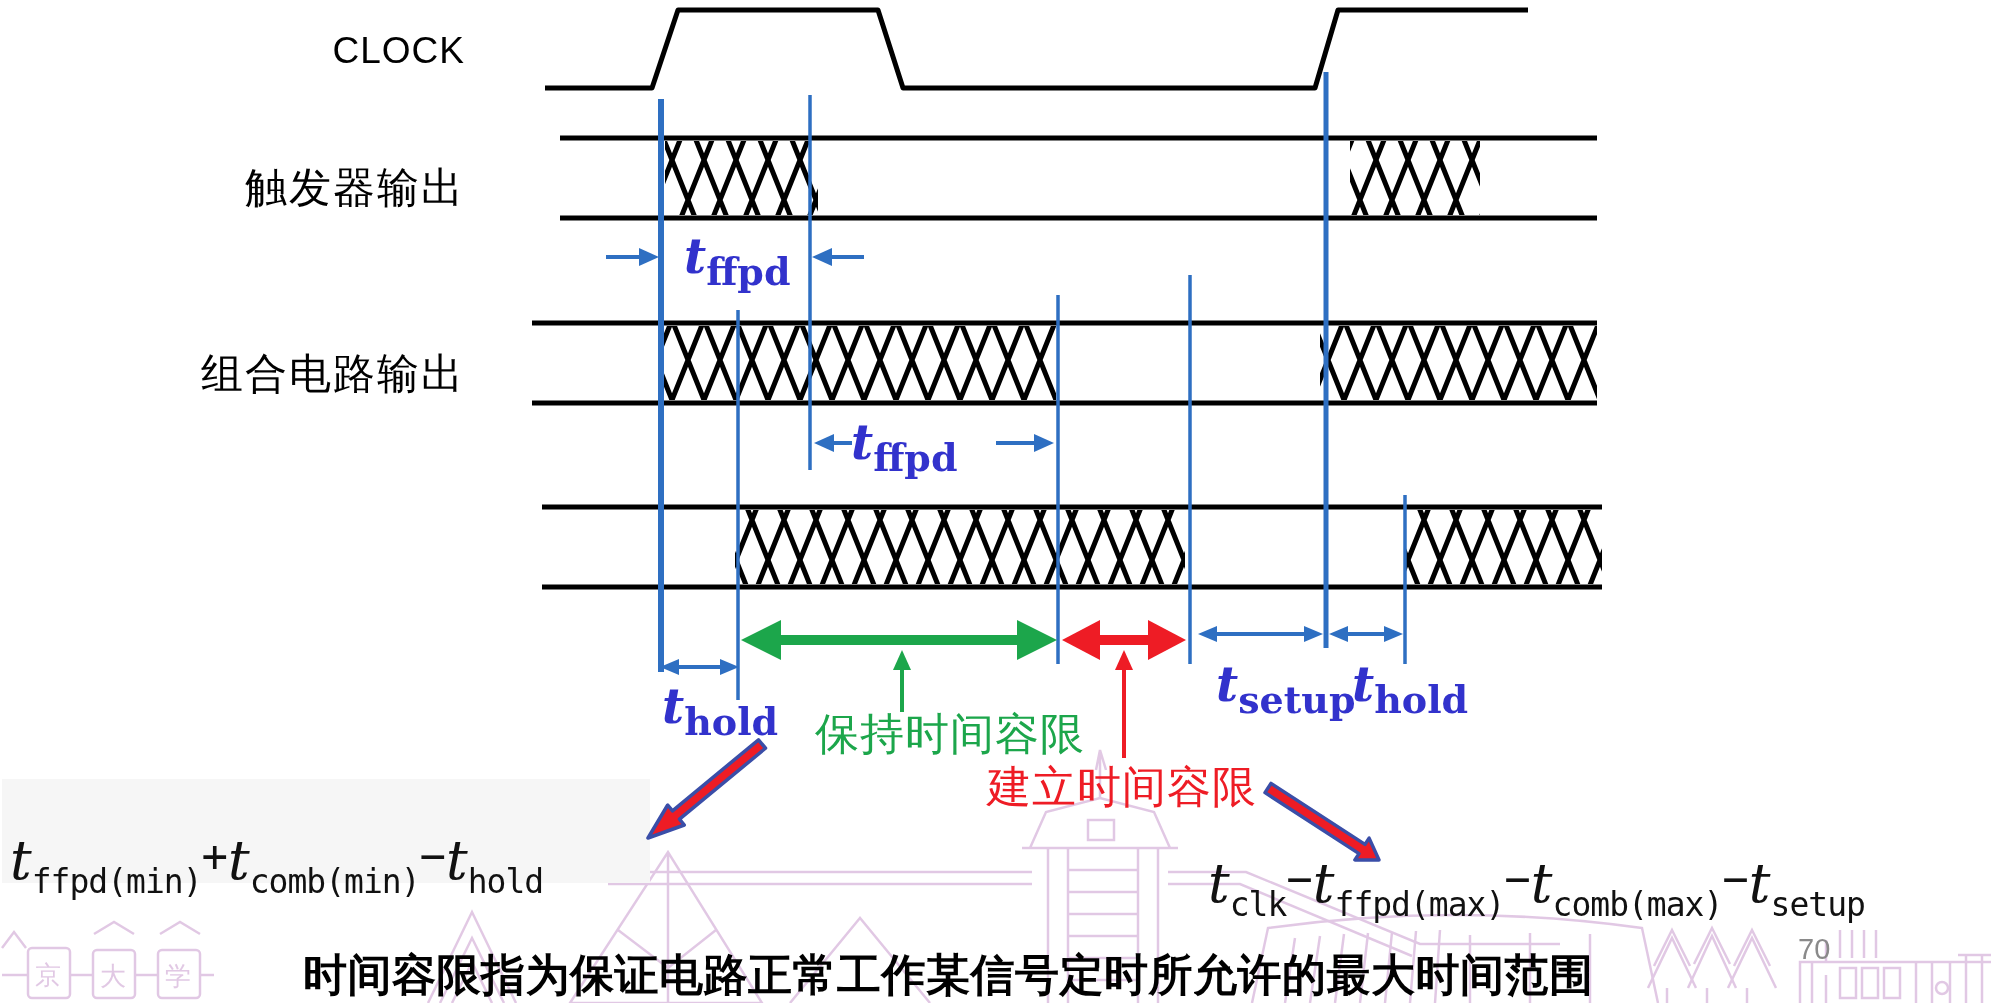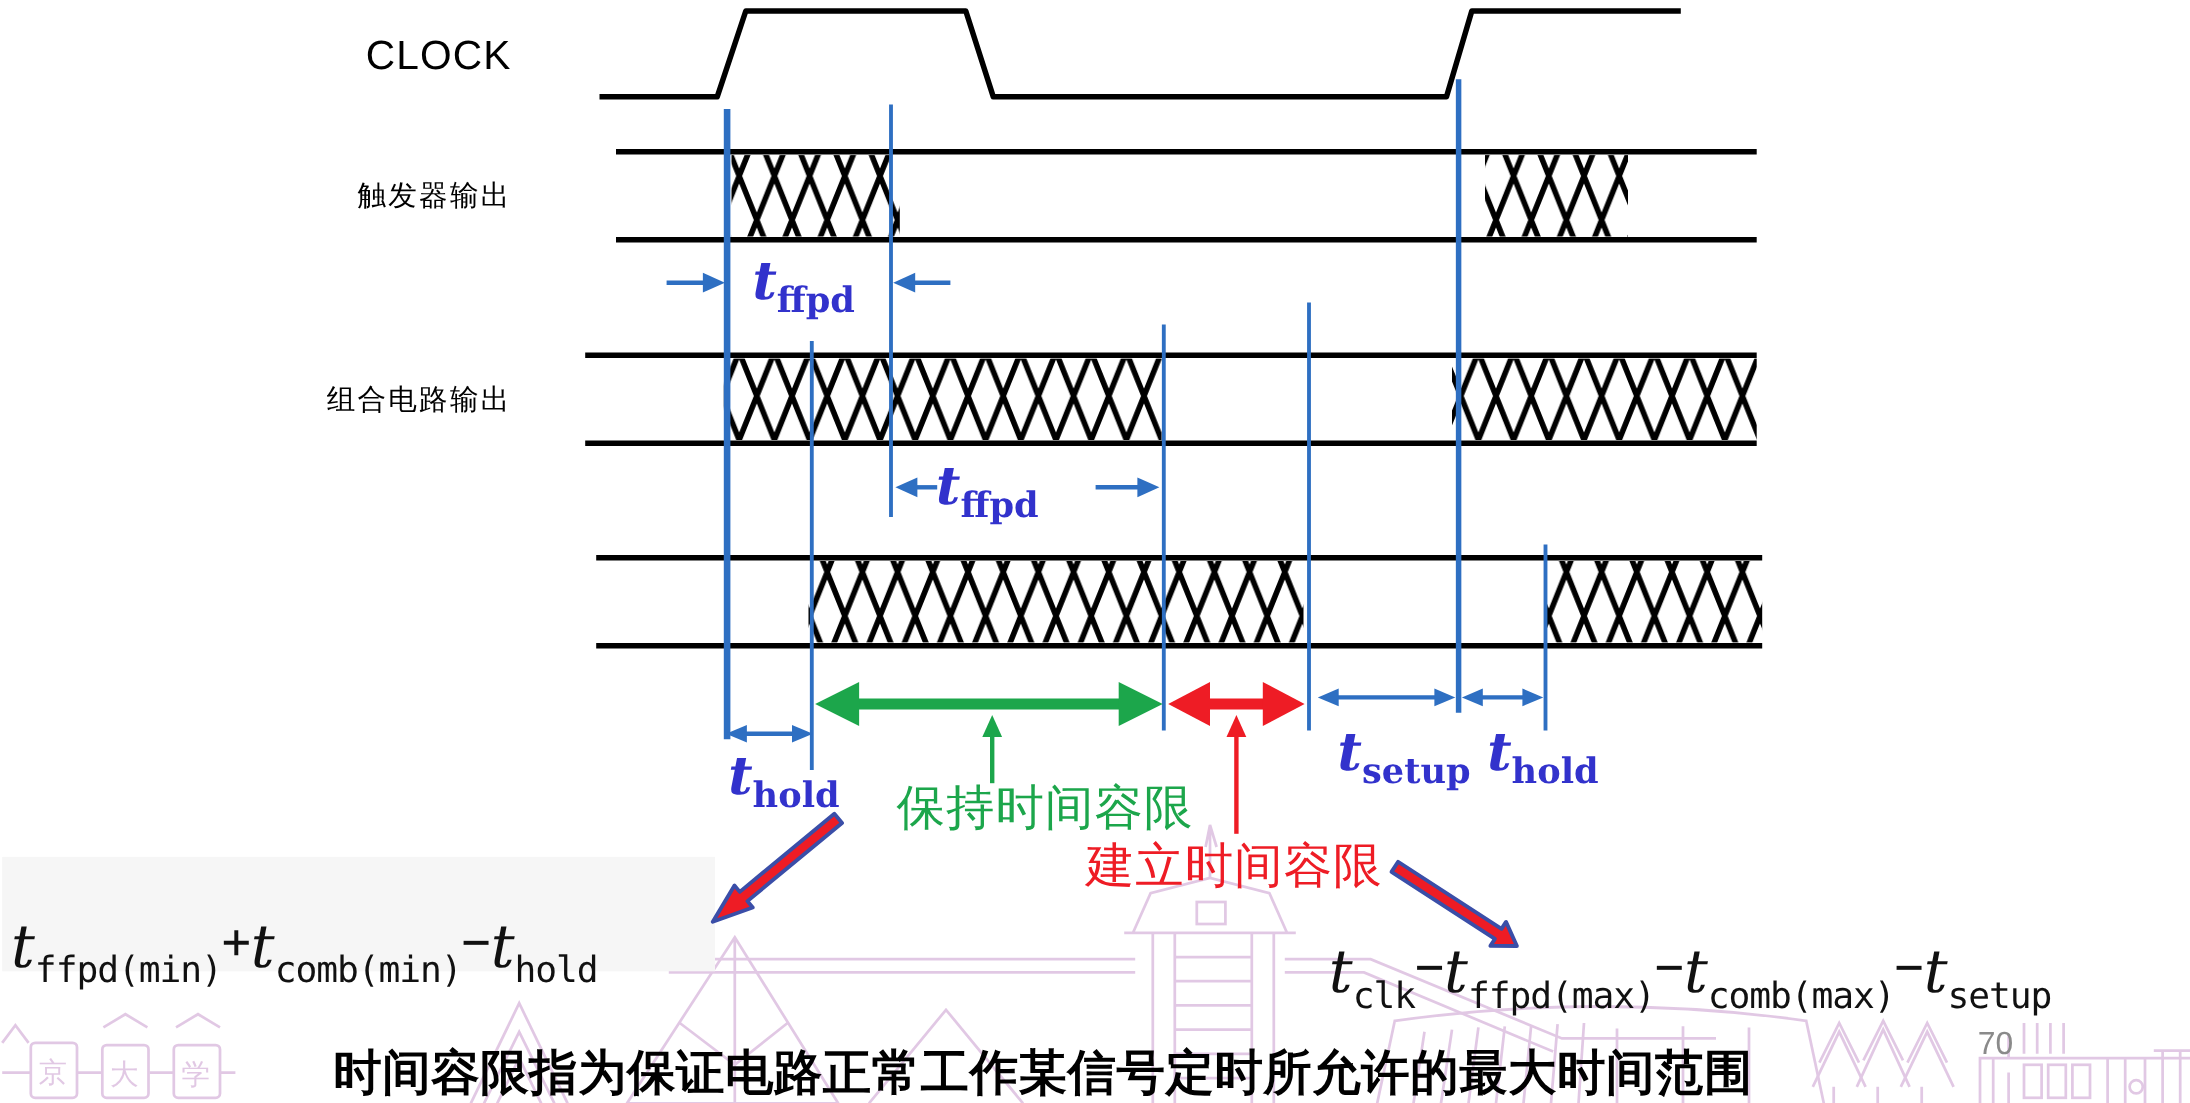--- a/index.html
+++ b/index.html
@@ -1,27 +1,27 @@
 <!DOCTYPE html>
 <html><head>
 <meta charset="utf-8">
 <style>
   html,body{margin:0;padding:0;background:#ffffff;}
   #page{position:relative;width:1991px;height:1003px;background:#ffffff;overflow:hidden;
         font-family:"Liberation Sans", sans-serif;}
   
   .siglabel{position:absolute;right:1526px;text-align:right;color:#000;
-            font-size:26px;letter-spacing:2px;white-space:nowrap;
+            font-size:42px;letter-spacing:2px;white-space:nowrap;
             font-family:"Liberation Sans", sans-serif;}
   .siglabel.latin{font-size:37px;letter-spacing:1px;}
   
   .tlabel{position:absolute;color:var(--violet);white-space:nowrap;
           font-family:"DejaVu Serif", serif;font-weight:bold;}
   .tlabel .tl-base{font-style:italic;font-size:48px;}
-  .tlabel .tl-sub{font-style:normal;font-size:32px;vertical-align:-12px;letter-spacing:0px;}
+  .tlabel .tl-sub{font-style:normal;font-size:38px;vertical-align:-12px;letter-spacing:0px;}
   
   .margin-label{position:absolute;font-size:44px;white-space:nowrap;letter-spacing:1px;
                 font-family:"Liberation Sans", sans-serif;}
   
   .formula{position:absolute;color:#111;white-space:nowrap;
            font-family:"DejaVu Serif", serif;}
   .formula .fbase{font-style:italic;font-size:54px;}
   .formula .fsub{font-style:normal;font-size:33px;vertical-align:-14px;
                  font-family:"DejaVu Sans Mono", monospace;letter-spacing:-1px;}
   .formula .fop{font-style:normal;font-size:44px;vertical-align:8px;

